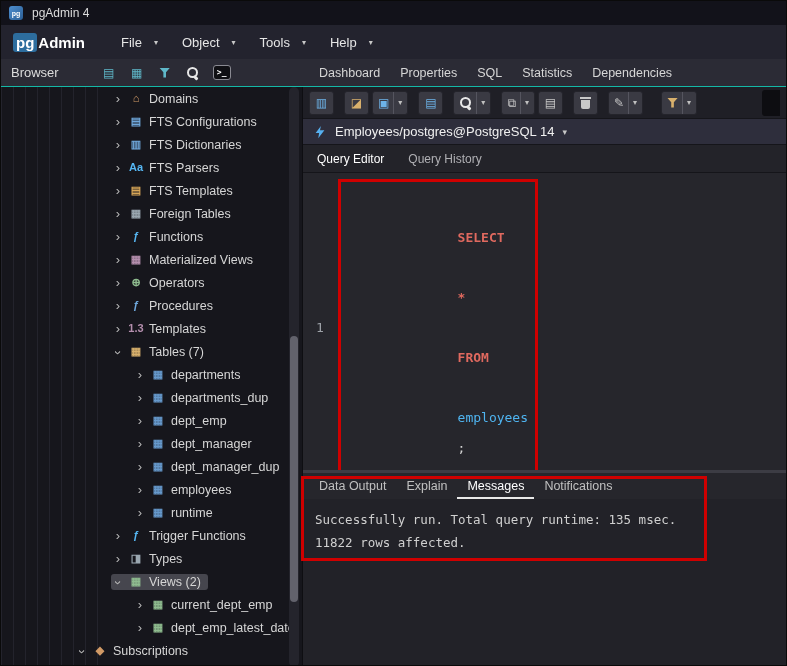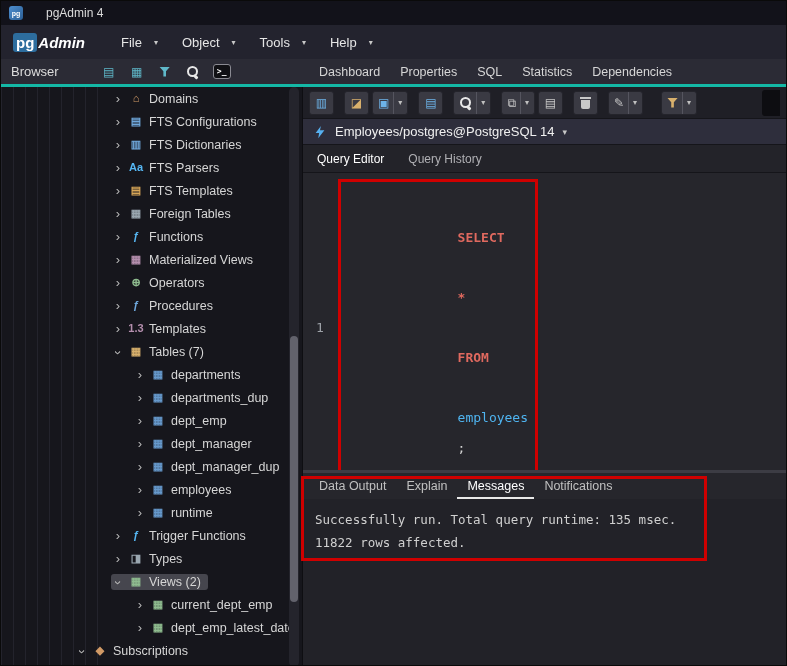--- a/index.html
+++ b/index.html
@@ -2,34 +2,34 @@
 <html style="--annotation: #cf0000; --keyword: #e0695f; --identifier: #4fb4f0; --plain: #d4d4d4;"><head>
 <meta charset="utf-8">
 <style>
   * { margin:0; padding:0; box-sizing:border-box; }
   html,body { background:#000; }
   body { font-family:"Liberation Sans", sans-serif; }
 
   .window { position:relative; width:787px; height:666px; background:#1b1b22; overflow:hidden; border:1px solid #0a0a0a; }
 
   
-  .titlebar { height:24px; background:#12121a; display:flex; align-items:center; gap:23px; padding:0 8px; color:#dcdcdc; font-size:12px; }
+  .titlebar { height:24px; background:#12121a; display:flex; align-items:center; gap:9px; padding:0 8px; color:#dcdcdc; font-size:12px; }
   .app-icon { width:14px; height:14px; border-radius:3px; background:linear-gradient(135deg,#4e8fd0,#2b5e94); color:#fff; font-size:7px; font-weight:bold; display:flex; align-items:center; justify-content:center; }
 
   
   .menubar { height:34px; background:#23232e; display:flex; align-items:center; padding:0 12px; }
   .logo { display:flex; align-items:center; margin-right:26px; }
   .logo-pg { background:#2d6d9e; color:#fff; font-weight:bold; font-size:15px; padding:1px 3px; border-radius:3px; }
-  .logo-admin { color:#fff; font-weight:bold; font-size:15px; margin-left:1px;font-style:italic; }
+  .logo-admin { color:#fff; font-weight:bold; font-size:15px; margin-left:1px; }
   .menus { display:flex; align-items:center; gap:4px; }
   .menu-item { color:#e6e6e6; font-size:13px; padding:6px 10px; display:flex; align-items:center; gap:12px; cursor:default;text-align:right; }
   .menu-caret { font-size:8px; color:#c8c8c8; }
 
   
-  .headrow { height:28px; display:flex; background:#2b2b35; border-bottom:3px solid #14b8a6; }
+  .headrow { height:28px; display:flex; background:#2b2b35; border-bottom:1px solid #14b8a6; }
   .browser-head { width:302px; display:flex; align-items:center; padding:0 10px; flex:none; }
   .browser-title { color:#dcdcdc; font-size:13px; }
   .bh-icons { display:flex; align-items:center; gap:12px; margin-left:42px; }
   .bh-btn { display:inline-flex; align-items:center; justify-content:center; min-width:16px; height:18px; }
   .main-tabs { flex:1; display:flex; align-items:center; padding-left:6px; overflow:hidden; }
   .mtab { padding:5px 10px; font-size:12.5px; color:#d6d6d6; white-space:nowrap; }
 
   
   .body { display:flex; height:580px; }
 

